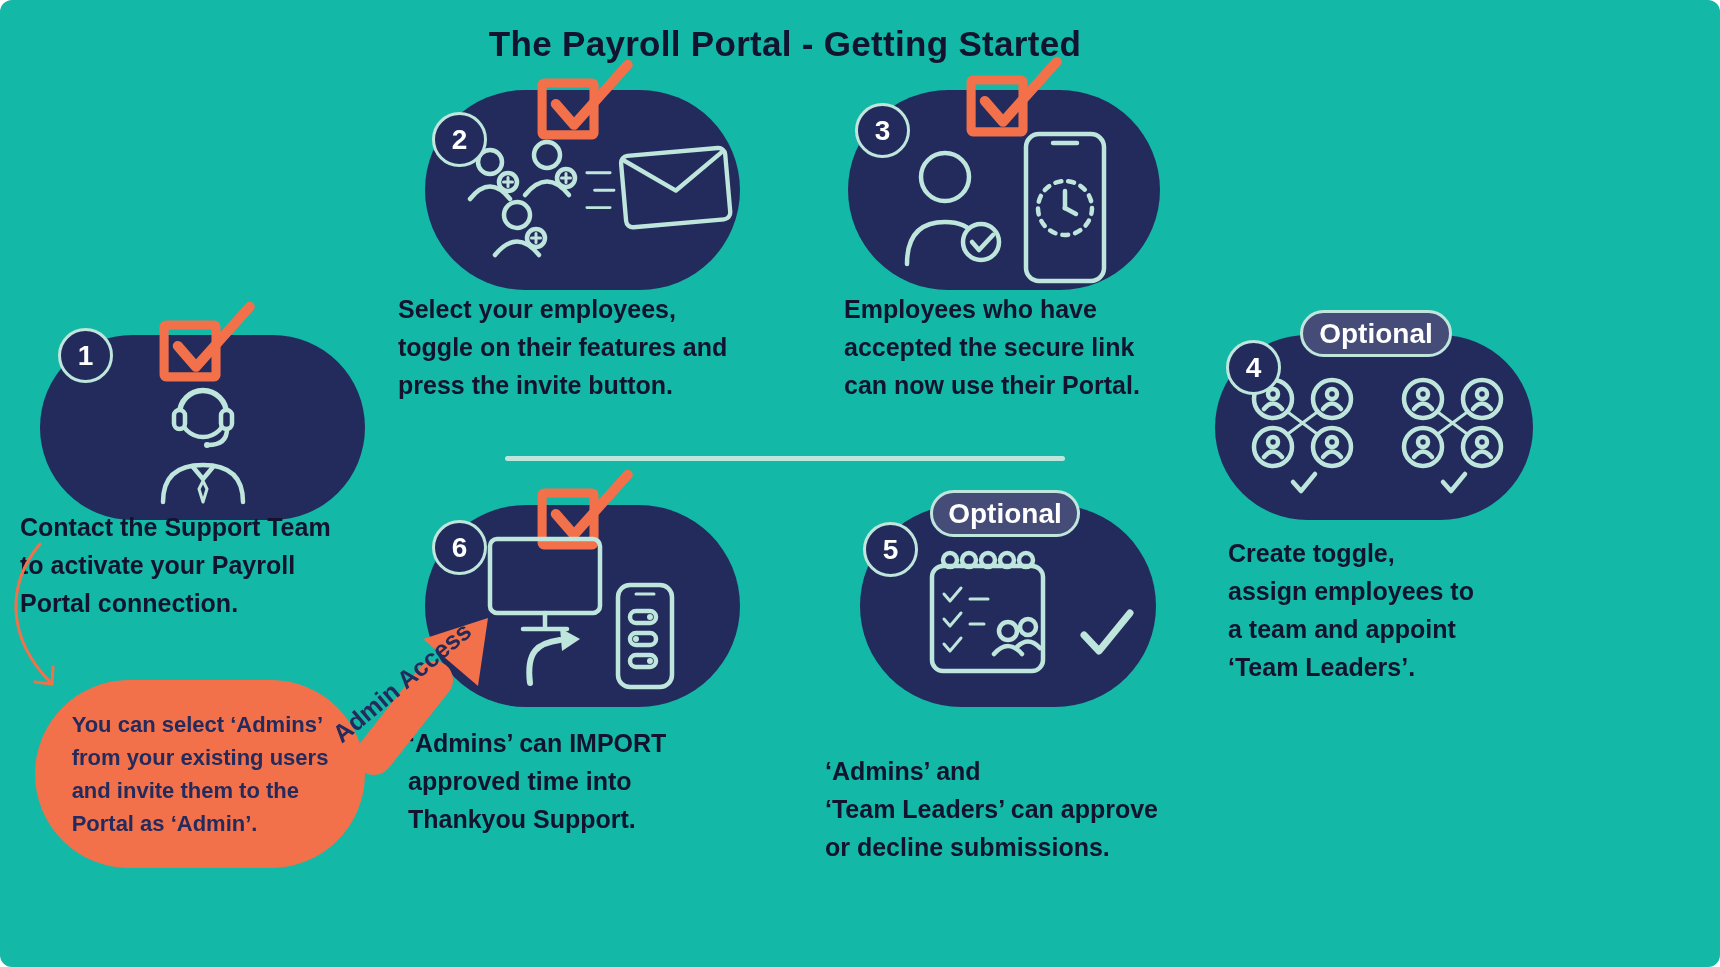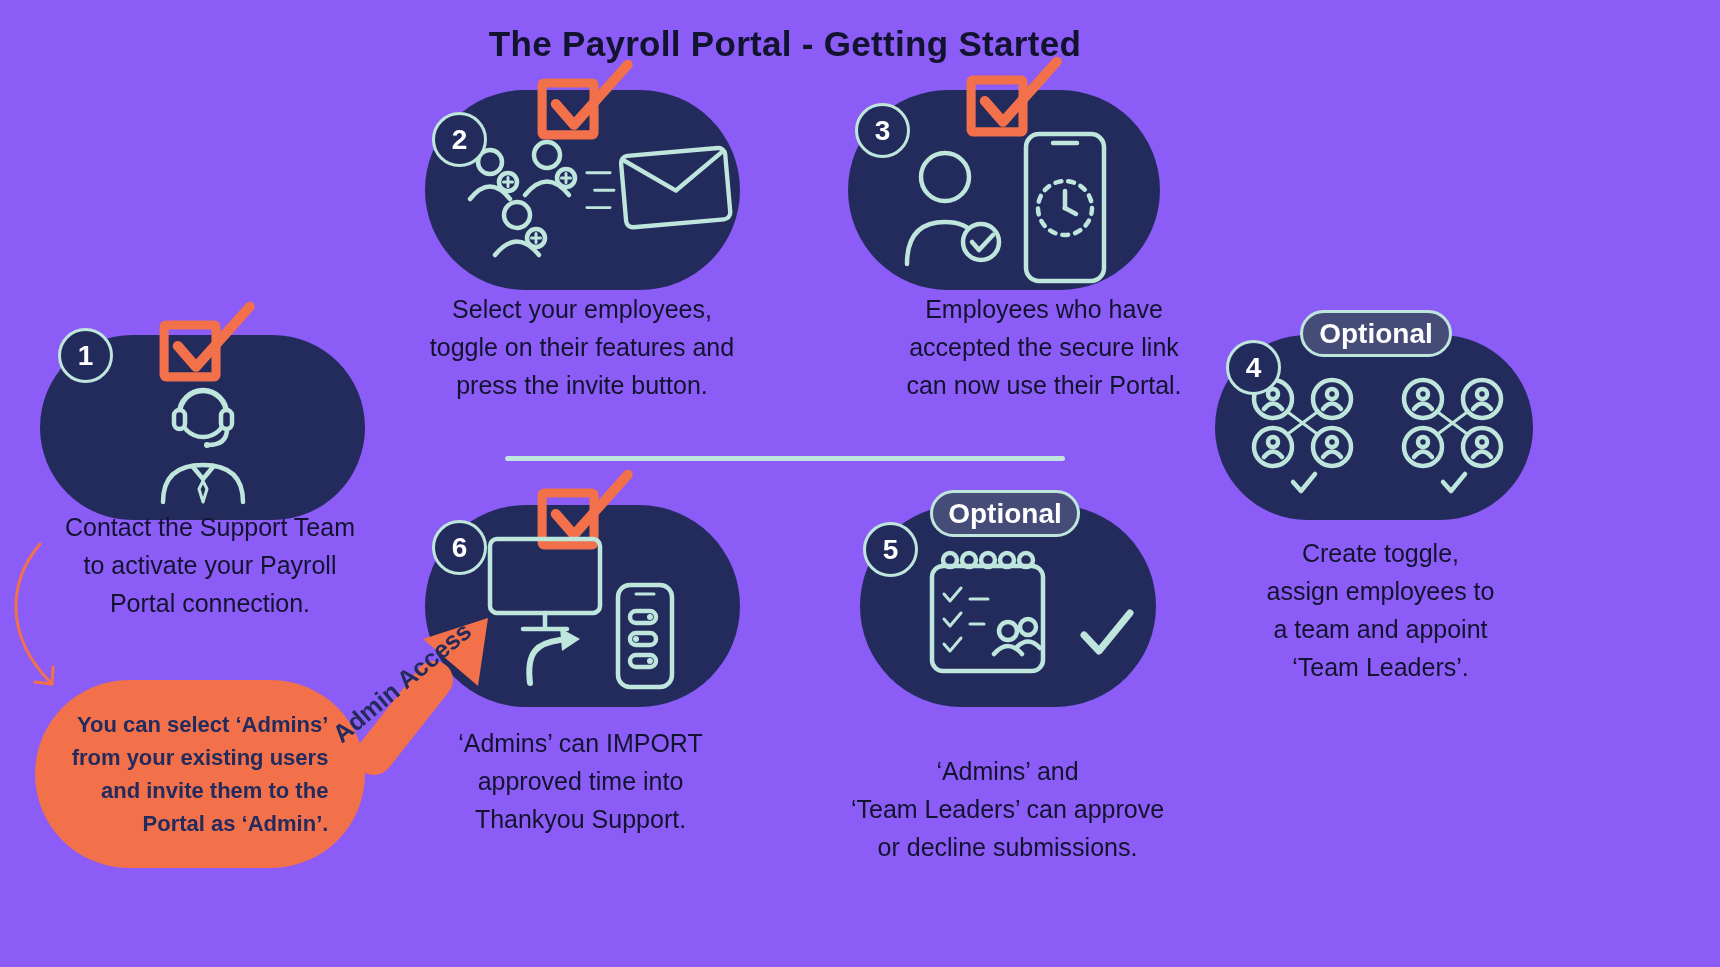--- a/index.html
+++ b/index.html
@@ -1,33 +1,33 @@
 <!DOCTYPE html>
 <html style="--navy: #232b5d; --teal: #bfe6dc; --orange: #f2714b; --ink: #12132e; --optnavy: #454c77;"><head>
 <meta charset="utf-8">
 <style>
   * { margin:0; padding:0; box-sizing:border-box; }
   :root { --navy:#232b5d; --teal:#bfe6dc; --orange:#f2714b; --ink:#12132e; --optnavy:#454c77; }
   body { background:#fff; font-family:"Liberation Sans","DejaVu Sans",sans-serif; }
-  #canvas { position:relative; width:1720px; height:967px; background:#8b5cf6; overflow:hidden; }
+  #canvas { position:relative; width:1720px; height:967px; background:#14b8a6; overflow:hidden;border-radius:12px; }
   .pill { position:absolute; background:var(--navy); border-radius:200px; }
   .badge { position:absolute; width:55px; height:55px; border-radius:50%; background:var(--navy);
            border:3px solid var(--teal); color:#fff; font-size:28px; font-weight:700;
            display:flex; align-items:center; justify-content:center; z-index:3; }
   .opt-badge { position:absolute; background:var(--optnavy); border:3px solid var(--teal); border-radius:26px;
            color:#fff; font-weight:700; font-size:28px; display:flex; align-items:center;
            justify-content:center; z-index:3; }
-  .caption { position:absolute; text-align:center; font-size:25px; font-weight:400; line-height:38px;
+  .caption { position:absolute; text-align:left; font-size:25px; font-weight:700; line-height:38px;
            color:var(--ink); white-space:pre-line; }
   .title { position:absolute; left:260px; top:24px; width:1050px; text-align:center;
            font-size:35px; font-weight:800; color:var(--ink); letter-spacing:.3px; }
   .divider { position:absolute; left:505px; top:456px; width:560px; height:5px;
            background:var(--teal); border-radius:3px; }
   .note { position:absolute; left:35px; top:680px; width:330px; height:188px; background:var(--orange);
-          border-radius:100px; display:flex; align-items:center; justify-content:center; text-align:right;
+          border-radius:100px; display:flex; align-items:center; justify-content:center; text-align:left;
           font-size:22px; font-weight:600; line-height:33px; color:var(--navy); white-space:pre-line; z-index:1; }
   .admin-label { position:absolute; left:312px; top:668px; width:180px; text-align:center;
           transform:rotate(-40deg); font-size:25px; font-weight:800; color:var(--navy); z-index:4; }
   .admin-arrow { position:absolute; left:330px; top:598px; width:165px; height:180px; overflow:visible; z-index:2; }
   .thin-arrow { z-index:2; }
   .ticon { position:absolute; color:var(--teal); overflow:visible; }
   .ticon * { stroke:currentColor; fill:none; stroke-width:4.5; stroke-linecap:round; stroke-linejoin:round; }
   .orange-stroke { color:var(--orange); }
   .sw3 { stroke-width:3; } .sw6 { stroke-width:6; } .sw7 { stroke-width:7; }
   .sw10 { stroke-width:10; } .sw11 { stroke-width:11; }
@@ -125,21 +125,21 @@
         <path d="M77 102 l7 8 14 -15"></path>
       </svg>
       <svg class="ticon" style="left:172px;top:40px;width:90px;height:155px" viewBox="0 0 90 155">
         <rect x="6" y="4" width="78" height="147" rx="13"></rect>
         <path d="M33 13 h24"></path>
         <circle class="dash" cx="45" cy="78" r="27"></circle>
         <path d="M45 78 V 61 M45 78 l11 6"></path>
         <circle class="fillc" cx="45" cy="78" r="2.5"></circle>
       </svg>
     </div>
-    <p class="caption" style="left:865px;top:290px;width:358px">Employees who have
+    <p class="caption" style="left:844px;top:290px;width:358px">Employees who have
 accepted the secure link
 can now use their Portal.</p>
   </section>
 
   <section>
     <div class="pill" style="left:1215px;top:335px;width:318px;height:185px">
       <span class="badge" style="left:11px;top:5px">4</span>
       <span class="opt-badge" style="left:85px;top:-25px;width:152px;height:47px">Optional</span>
       <svg class="ticon" style="left:30px;top:37px;width:115px;height:125px" viewBox="0 0 115 125">
         <path class="sw3" d="M40 38 L75 64 M75 38 L40 64"></path>

